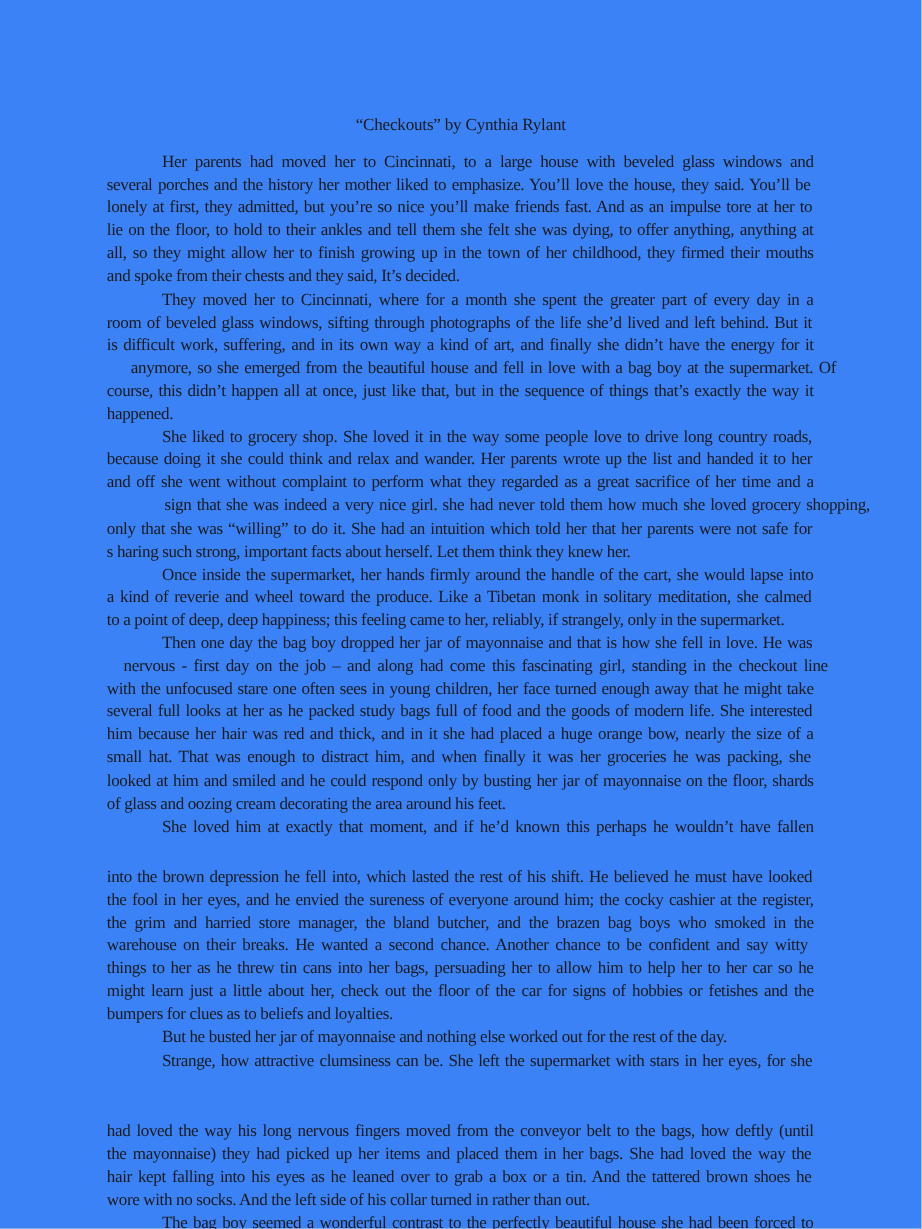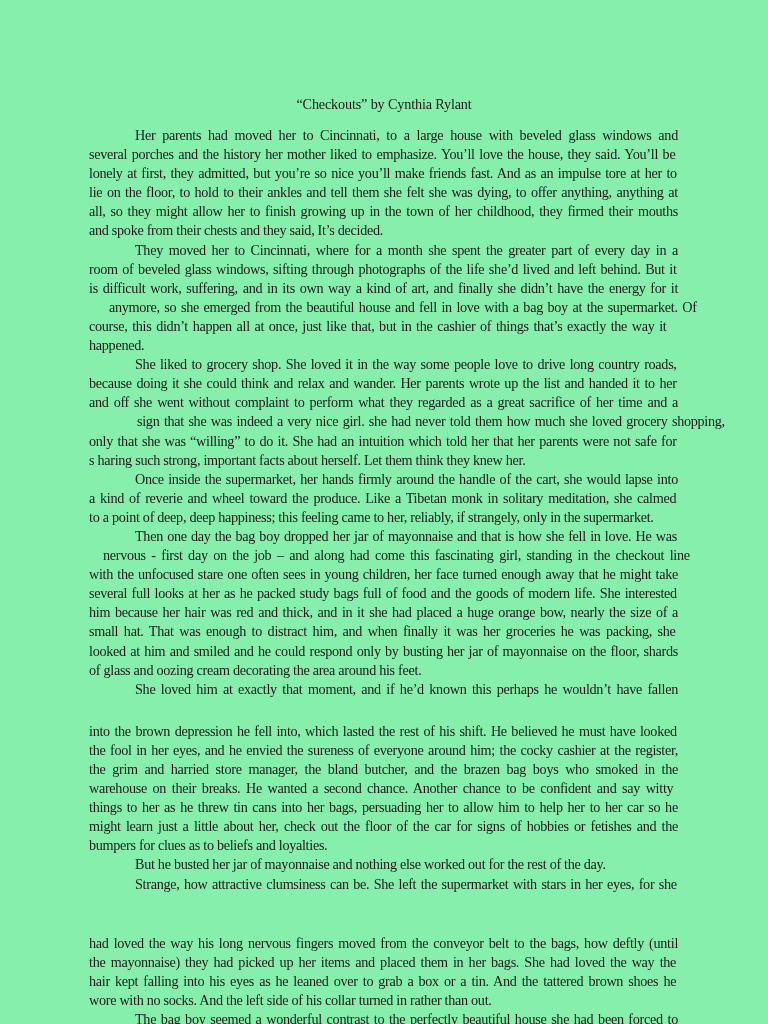--- a/index.html
+++ b/index.html
@@ -14,21 +14,21 @@
       overflow: hidden;
       font-family: "Liberation Serif", "DejaVu Serif", serif;
       color: #1a1a1a;
     }
     .page {
       position: absolute;
       left: 0;
       top: 0;
       width: 768px;
       height: 1024px;
-      background: #86efac;
+      background: #3b82f6;
     }
     .title {
       position: absolute;
       left: 0;
       width: 768px;
       top: 95px;
       text-align: center;
       font-size: 14.2px;
       line-height: 19px;
       letter-spacing: -0.15px;
@@ -64,21 +64,21 @@
         <span class="line" style="word-spacing: 1.26px;">lonely at first, they admitted, but you’re so nice you’ll make friends fast.  And as an impulse tore at her to</span>
         <span class="line" style="word-spacing: 1.36px;">lie on the floor, to hold to their ankles and tell them she felt she was dying, to offer anything, anything at</span>
         <span class="line" style="word-spacing: 1.76px;">all, so they might allow her to finish growing up in the town of her childhood, they firmed their mouths</span>
         <span class="line">and spoke from their chests and they said, It’s decided.</span>
       </div>
       <div class="paragraph">
         <span class="line indent" style="word-spacing: 2.48px;">They moved her to Cincinnati, where for a month she spent the greater part of every day in a</span>
         <span class="line" style="word-spacing: 1.32px;">room of beveled glass windows, sifting through photographs of the life she’d lived and left behind.  But it</span>
         <span class="line" style="word-spacing: 1.59px;">is difficult work, suffering, and in its own way a kind of art, and finally she didn’t have the energy for it</span>
         <span class="line" style="word-spacing: 1.32px; margin-left: 20px;">anymore, so she emerged from the beautiful house and fell in love with a bag boy at the supermarket.  Of</span>
-        <span class="line" style="word-spacing: 1.44px;">course, this didn’t happen all at once, just like that, but in the cashier of things that’s exactly the way it</span>
+        <span class="line" style="word-spacing: 1.44px;">course, this didn’t happen all at once, just like that, but in the sequence of things that’s exactly the way it</span>
         <span class="line">happened.</span>
       </div>
       <div class="paragraph">
         <span class="line indent" style="word-spacing: 1.35px;">She liked to grocery shop.  She loved it in the way some people love to drive long country roads,</span>
         <span class="line" style="word-spacing: 1.39px;">because doing it she could think and relax and wander.  Her parents wrote up the list and handed it to her</span>
         <span class="line" style="word-spacing: 1.81px;">and off she went without complaint to perform what they regarded as a great sacrifice of her time and a</span>
         <span class="line" style="word-spacing: 1.19px; margin-left: 48px;">sign that she was indeed a very nice girl.  she had never told them how much she loved grocery shopping,</span>
         <span class="line" style="word-spacing: 1.2px;">only that she was “willing” to do it.  She had an intuition which told her that her parents were not safe for</span>
         <span class="line">s haring such strong, important facts about herself.  Let them think they knew her.</span>
       </div>

